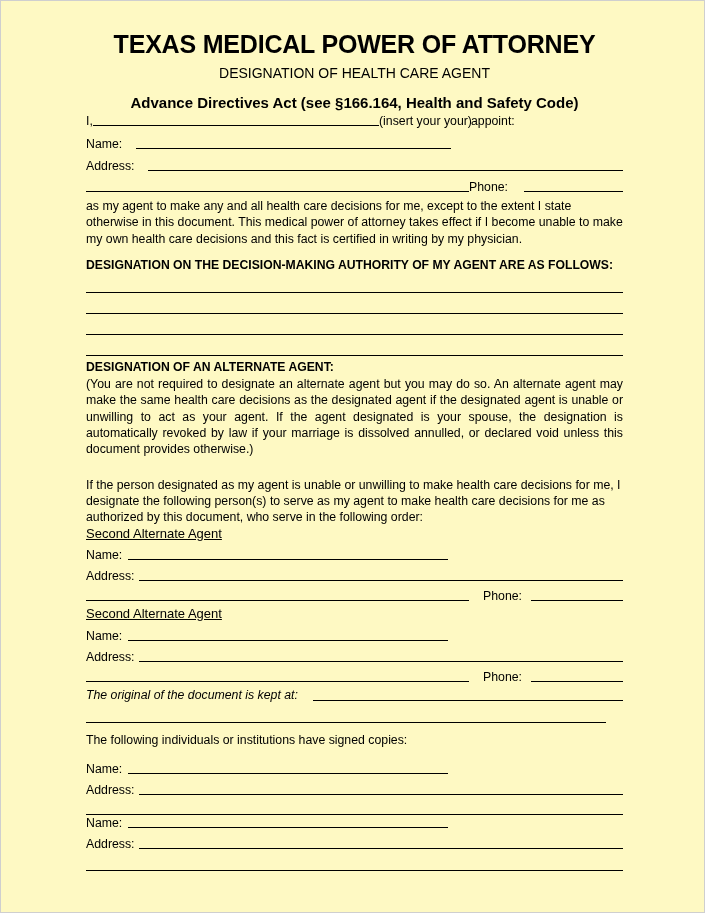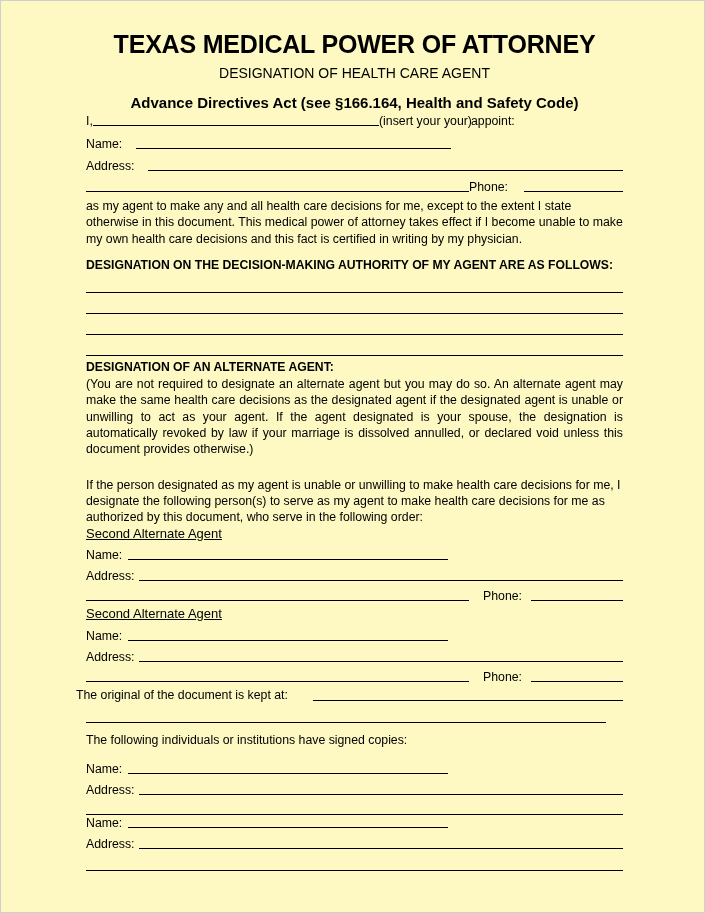--- a/index.html
+++ b/index.html
@@ -151,21 +151,21 @@
   <span class="abs" style="left:85px; top:629px;">Name:</span>
   <div class="rule" style="left:127px; top:639px; width:320px;"></div>
 
   <span class="abs" style="left:85px; top:650px;">Address:</span>
   <div class="rule" style="left:138px; top:660px; width:484px;"></div>
 
   <div class="rule" style="left:85px; top:680px; width:383px;"></div>
   <span class="abs" style="left:482px; top:670px;">Phone:</span>
   <div class="rule" style="left:530px; top:680px; width:92px;"></div>
 
-  <span class="abs" style="left:75px; top:688px;">The original of the document is kept at:</span>
+  <span class="abs" style="left:85px; top:688px;font-style:italic;">The original of the document is kept at:</span>
   <div class="rule" style="left:312px; top:699px; width:310px;"></div>
   <div class="rule" style="left:85px; top:721px; width:520px;"></div>
 
   <span class="abs" style="left:85px; top:733px;">The following individuals or institutions have signed copies:</span>
 
   <span class="abs" style="left:85px; top:762px;">Name:</span>
   <div class="rule" style="left:127px; top:772px; width:320px;"></div>
 
   <span class="abs" style="left:85px; top:783px;">Address:</span>
   <div class="rule" style="left:138px; top:793px; width:484px;"></div>

